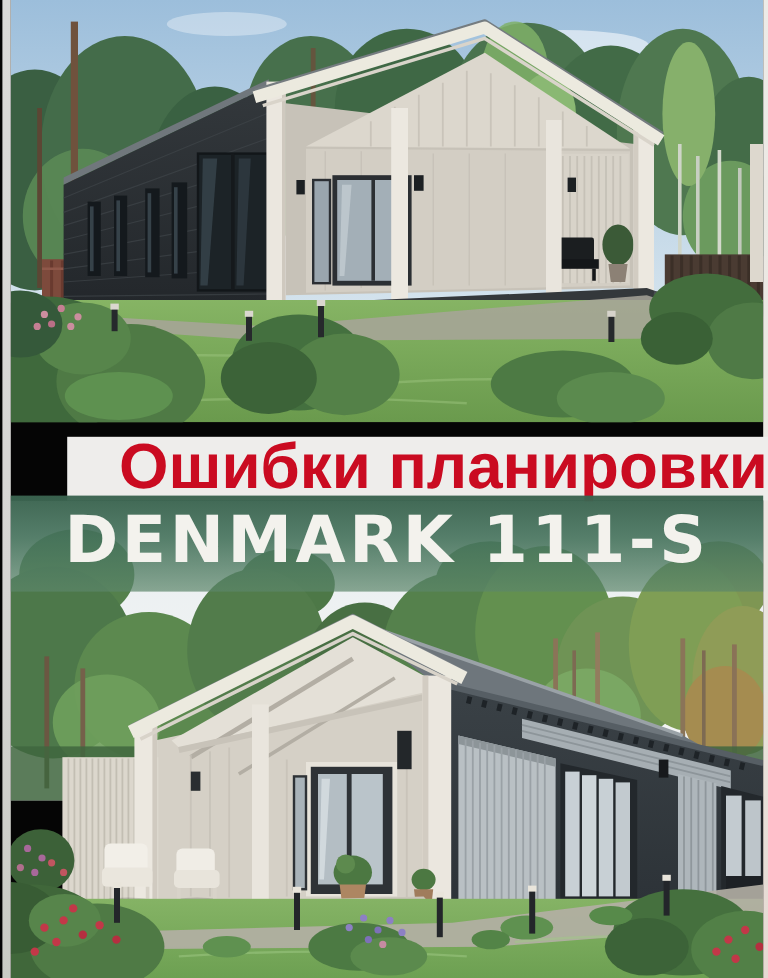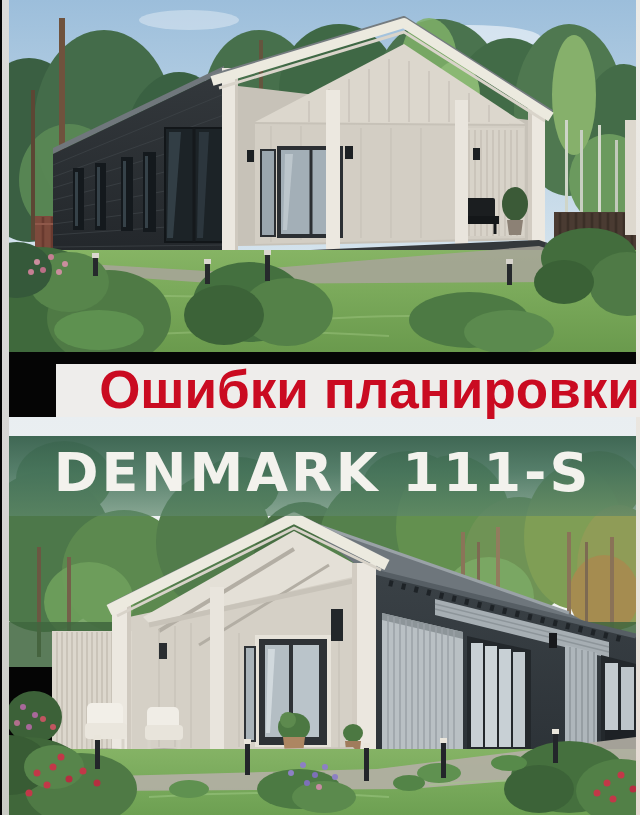--- a/index.html
+++ b/index.html
@@ -9,21 +9,21 @@
   .edge-left{left:2px;width:7px;background:linear-gradient(180deg,#dadad8,#d6d5d3 60%,#c9cbc4);}
   .edge-right{right:0;width:4px;background:linear-gradient(180deg,#edebe7,#e9e4dd 70%,#e6d9d2);}
   .photo{position:absolute;left:9px;width:627px;overflow:hidden;}
   .photo svg{display:block;}
   .photo-top{top:0;height:352px;}
   .photo-bottom{top:417px;height:398px;}
   .band{position:absolute;left:9px;width:627px;display:flex;align-items:center;justify-content:center;}
   .band-title{top:364px;height:53px;background:var(--title_band_bg,#eeedeb);z-index:3;margin-left:47px;}
   .band-title span{color:var(--title_color,#ca0b21);font-weight:bold;font-size:53px;
                    letter-spacing:0px;line-height:1;transform:translateY(-1px);}
-  .band-model{top:436px;height:80px;z-index:3;}
+  .band-model{top:413px;height:80px;z-index:3;}
   .band-model::before{content:"";position:absolute;inset:0;
       background-image:linear-gradient(180deg,rgba(58,99,79,.97) 0%,rgba(70,115,92,.90) 45%,rgba(92,134,106,.70) 100%);}
   .band-model span{position:relative;color:var(--model_color,#f3f2ed);font-family:"DejaVu Sans",sans-serif;
                    font-weight:bold;font-size:54px;letter-spacing:3px;line-height:1;transform:translateY(-3px);}
 </style>
 </head>
 <body>
 
 <div class="canvas">
 

